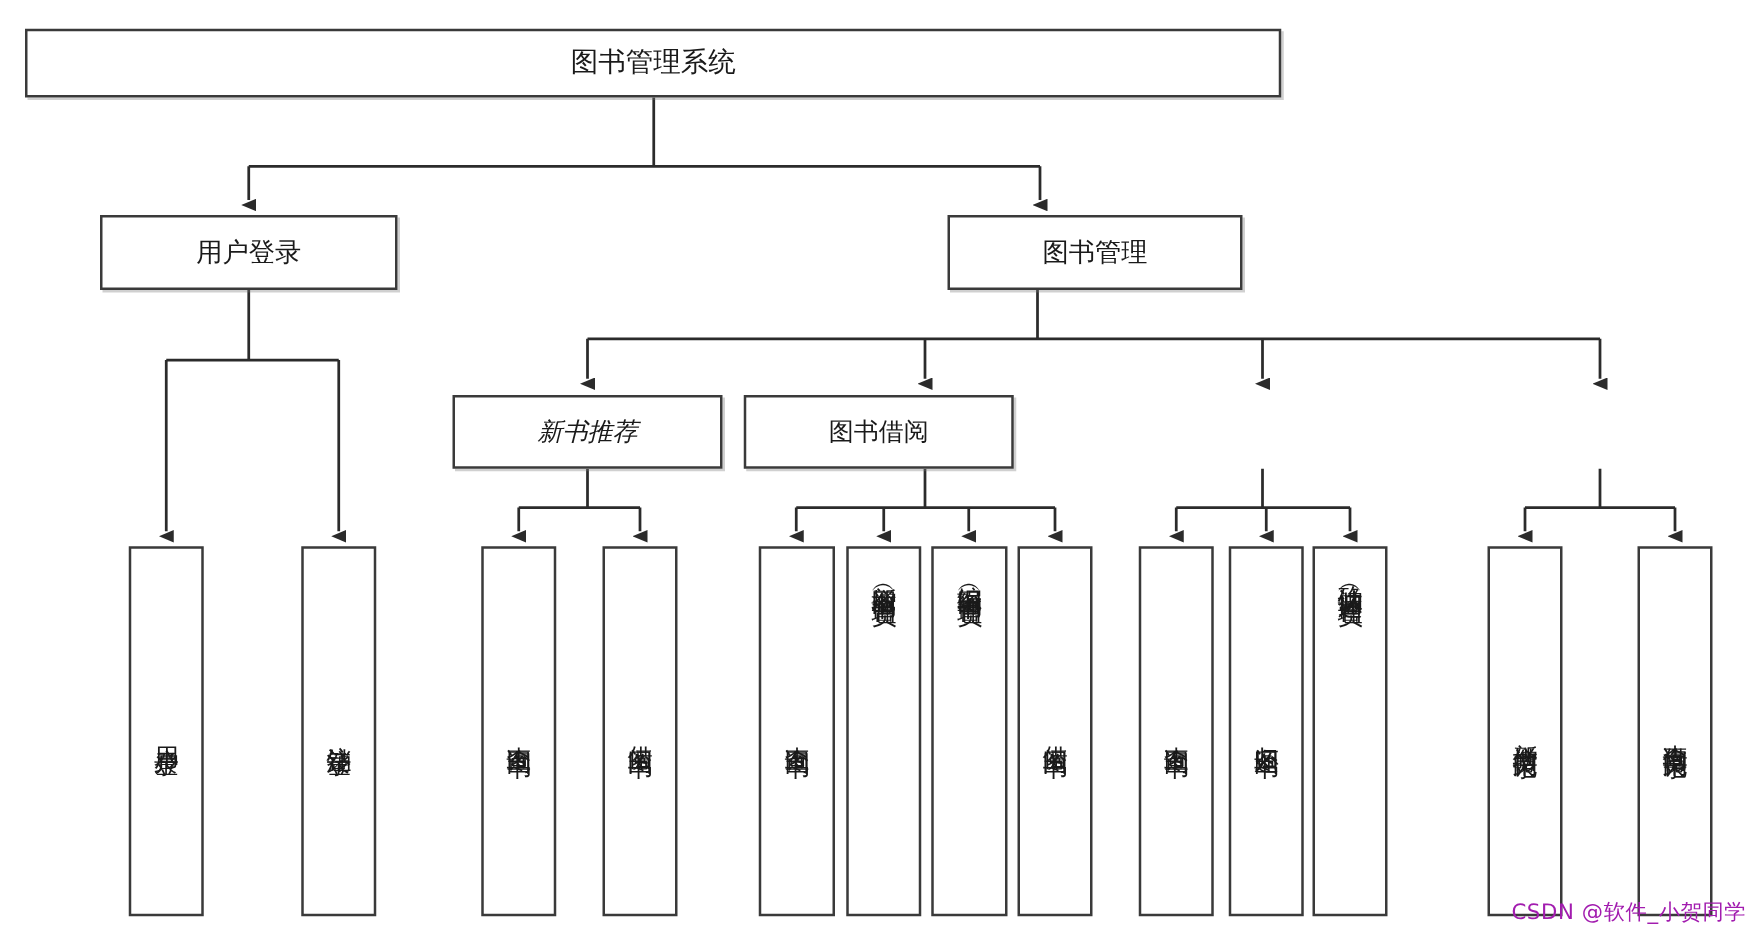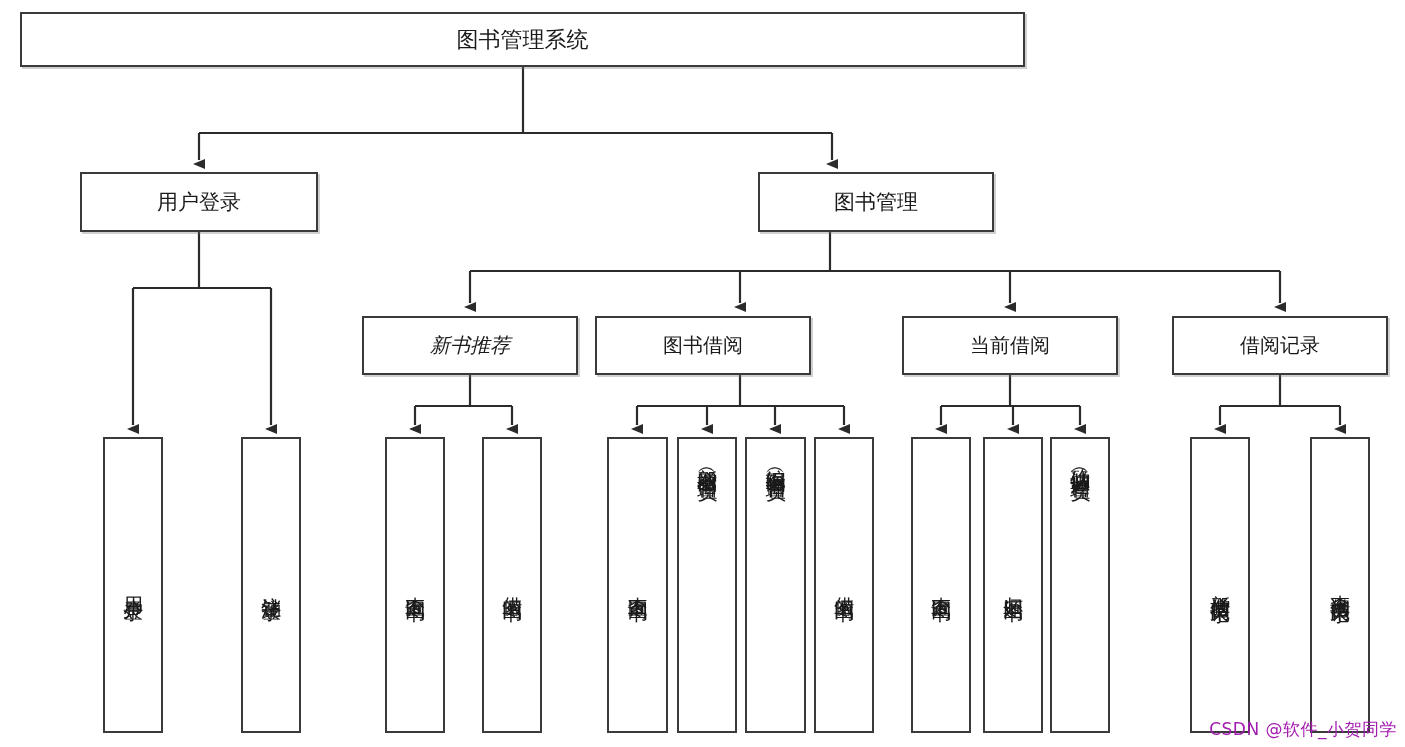--- a/index.html
+++ b/index.html
@@ -123,29 +123,27 @@
       <path d="M 1013 406 L 1013 425" marker-end="url(#arrow)"></path>
       <path d="M 1080 406 L 1080 425" marker-end="url(#arrow)"></path>
 
       <path d="M 1280 375 L 1280 406"></path>
       <path d="M 1220 406 L 1340 406"></path>
       <path d="M 1220 406 L 1220 425" marker-end="url(#arrow)"></path>
       <path d="M 1340 406 L 1340 425" marker-end="url(#arrow)"></path>
     </g>
   </svg>
 
-  <div class="node node-root shadowed" style="left:20px; top:12px; width:1005px; height:55px;">图书管理系统</div>
+  <div class="node node-root shadowed" style="left:20px; top:23px; width:1005px; height:55px;">图书管理系统</div>
 
   <div class="node node-l1 shadowed" style="left:80px; top:172px; width:238px; height:60px;">用户登录</div>
   <div class="node node-l1 shadowed" style="left:712px; top:172px; width:236px; height:60px;margin-left:46px;">图书管理</div>
 
   <div class="node node-l2 shadowed" style="left:362px; top:316px; width:216px; height:59px;font-style:italic;">新书推荐</div>
   <div class="node node-l2 shadowed" style="left:595px; top:316px; width:216px; height:59px;">图书借阅</div>
-  <div class="node node-l2 shadowed" style="left:902px; top:316px; width:216px; height:59px;">当前借阅</div>
-  <div class="node node-l2 shadowed" style="left:1172px; top:316px; width:216px; height:59px;">借阅记录</div>
 
   <div class="node node-leaf centered" style="left:103px; top:437px; width:60px; height:296px;">用户登录</div>
   <div class="node node-leaf centered" style="left:241px; top:437px; width:60px; height:296px;">注销登录</div>
 
   <div class="node node-leaf centered" style="left:385px; top:437px; width:60px; height:296px;">查询图书</div>
   <div class="node node-leaf centered" style="left:482px; top:437px; width:60px; height:296px;">借阅图书</div>
 
   <div class="node node-leaf centered" style="left:607px; top:437px; width:61px; height:296px;">查询图书</div>
   <div class="node node-leaf" style="left:677px; top:437px; width:60px; height:296px;">新增图书（管理员）</div>
   <div class="node node-leaf" style="left:745px; top:437px; width:61px; height:296px;">编辑图书（管理员）</div>

